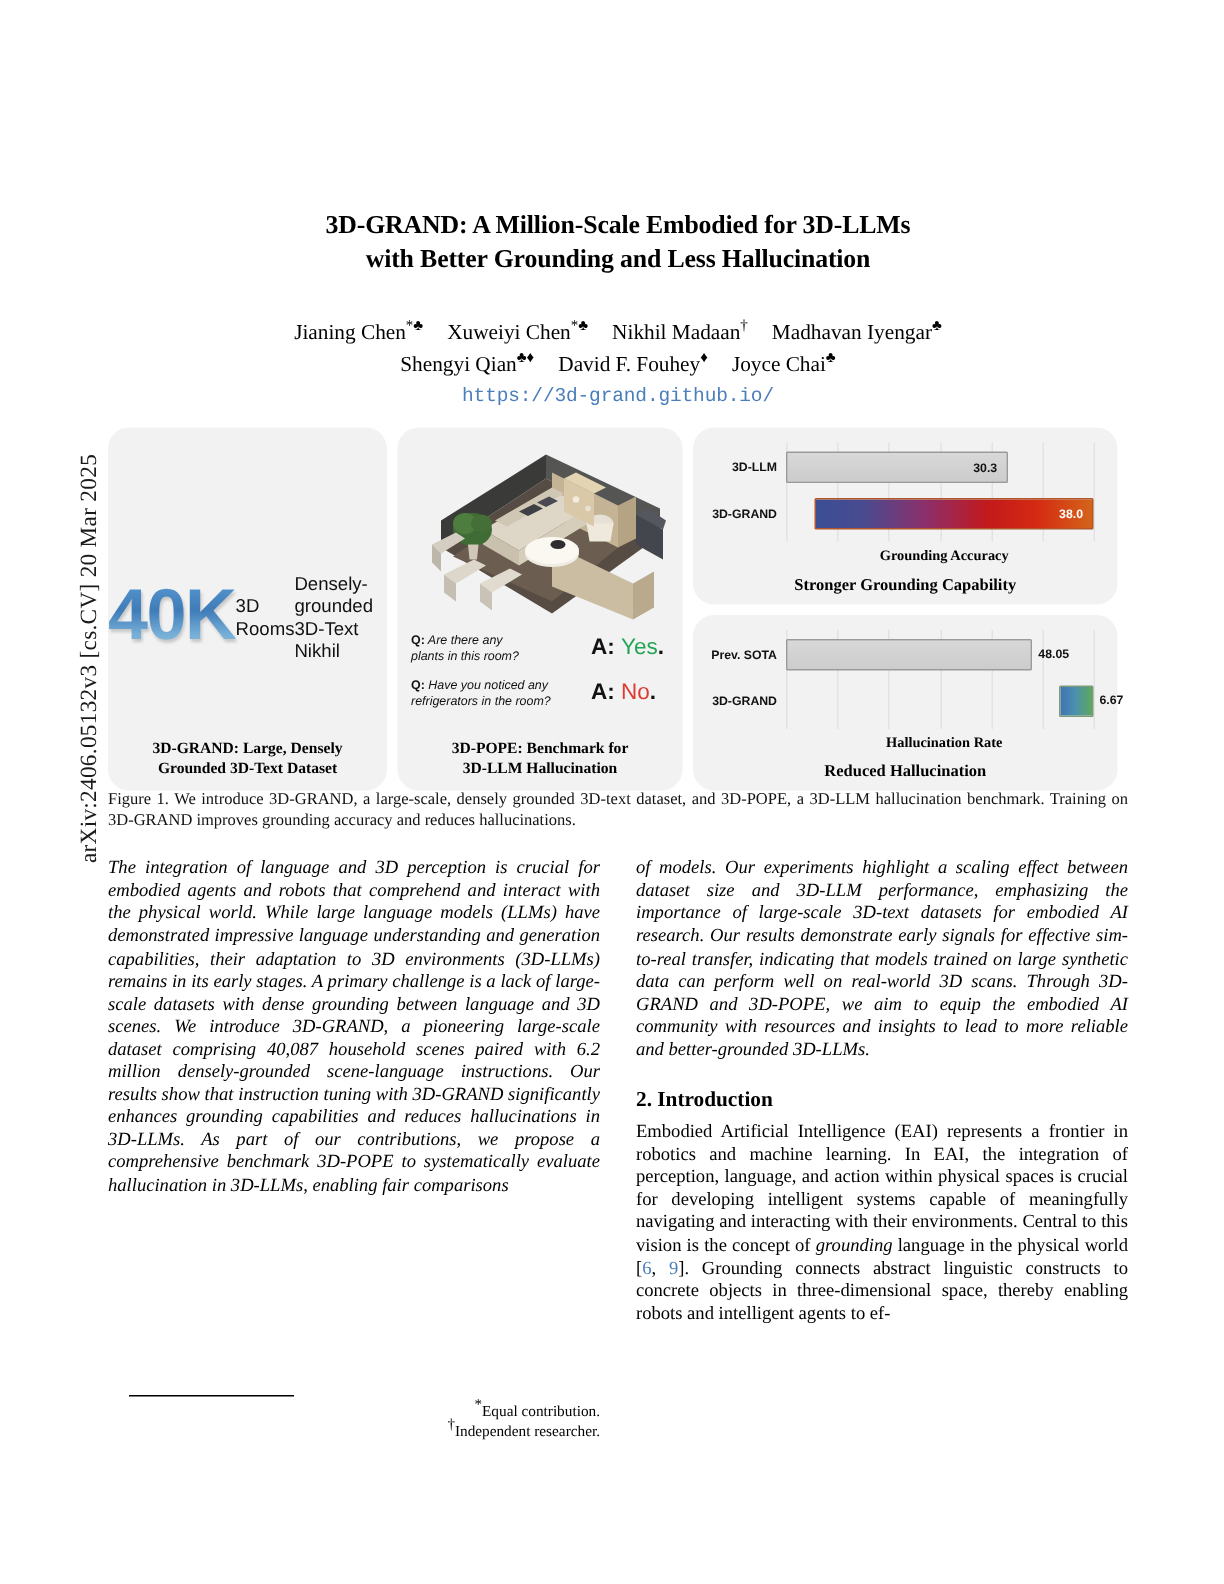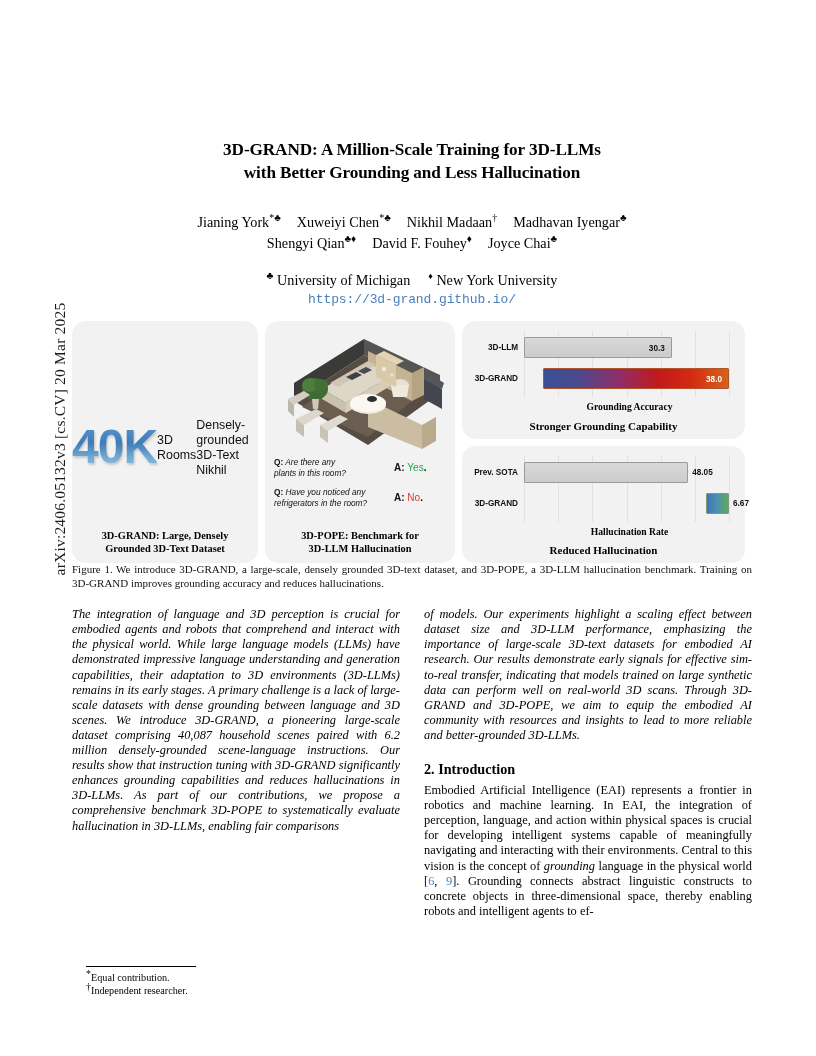--- a/index.html
+++ b/index.html
@@ -174,21 +174,21 @@
     font-size: 8.3px;
     line-height: 11px;
     font-style: italic;
     color: #111;
   }
   .qa-q b { font-style: normal; font-weight: bold; }
   .qa-a {
     flex: 0 0 auto;
     width: 52px;
     font-family: "Liberation Sans", sans-serif;
-    font-size: 10px;
+    font-size: 15px;
     line-height: 11px;
     font-weight: bold;
     color: #111;
     padding-top: 5px;
     text-align: left;
   }
   .qa-a .ans-yes { color: #23a455; font-weight: normal; }
   .qa-a .ans-no  { color: #e03b32; font-weight: normal; }
 
   
@@ -357,47 +357,45 @@
   .fn-rule {
     width: 110px;
     height: 1px;
     background: #000;
     margin: 0 0 4px 14px;
   }
   .fn-line {
     font-size: 10.2px;
     line-height: 13px;
     padding-left: 14px;
+    text-align: right;
   }
 </style>
 </head>
 <body>
 
 <div class="arxiv-stamp">arXiv:2406.05132v3  [cs.CV]  20 Mar 2025</div>
 
 <div class="page">
 
   <div class="title-block">
     <div class="paper-title">
-      <div>3D-GRAND: A Million-Scale Training for 3D-LLMs</div>
+      <div>3D-GRAND: A Million-Scale Embodied for 3D-LLMs</div>
       <div>with Better Grounding and Less Hallucination</div>
     </div>
 
     <div class="authors">
       <div class="a-row">
-        <span><span>Jianing York</span><span class="sup">*♣</span></span><span class="sep"></span><span><span>Xuweiyi Chen</span><span class="sup">*♣</span></span><span class="sep"></span><span><span>Nikhil Madaan</span><span class="sup">†</span></span><span class="sep"></span><span><span>Madhavan Iyengar</span><span class="sup">♣</span></span>
+        <span><span>Jianing Chen</span><span class="sup">*♣</span></span><span class="sep"></span><span><span>Xuweiyi Chen</span><span class="sup">*♣</span></span><span class="sep"></span><span><span>Nikhil Madaan</span><span class="sup">†</span></span><span class="sep"></span><span><span>Madhavan Iyengar</span><span class="sup">♣</span></span>
       </div>
       <div class="a-row">
         <span><span>Shengyi Qian</span><span class="sup">♣♦</span></span><span class="sep"></span><span><span>David F. Fouhey</span><span class="sup">♦</span></span><span class="sep"></span><span><span>Joyce Chai</span><span class="sup">♣</span></span>
       </div>
     </div>
 
-    <div class="affil">
-      <span><span class="club">♣</span> <span>University of Michigan</span></span><span class="gap"></span><span><span class="diam">♦</span> <span>New York University</span></span>
-    </div>
 
     <div class="paper-url">https://3d-grand.github.io/</div>
   </div>
 
   <div class="teaser">
 
     <div class="card card-stats">
       <div class="bignum">40K</div>
       <div class="stat-label">3D Rooms</div>
       <div class="stats-spacer"></div>

